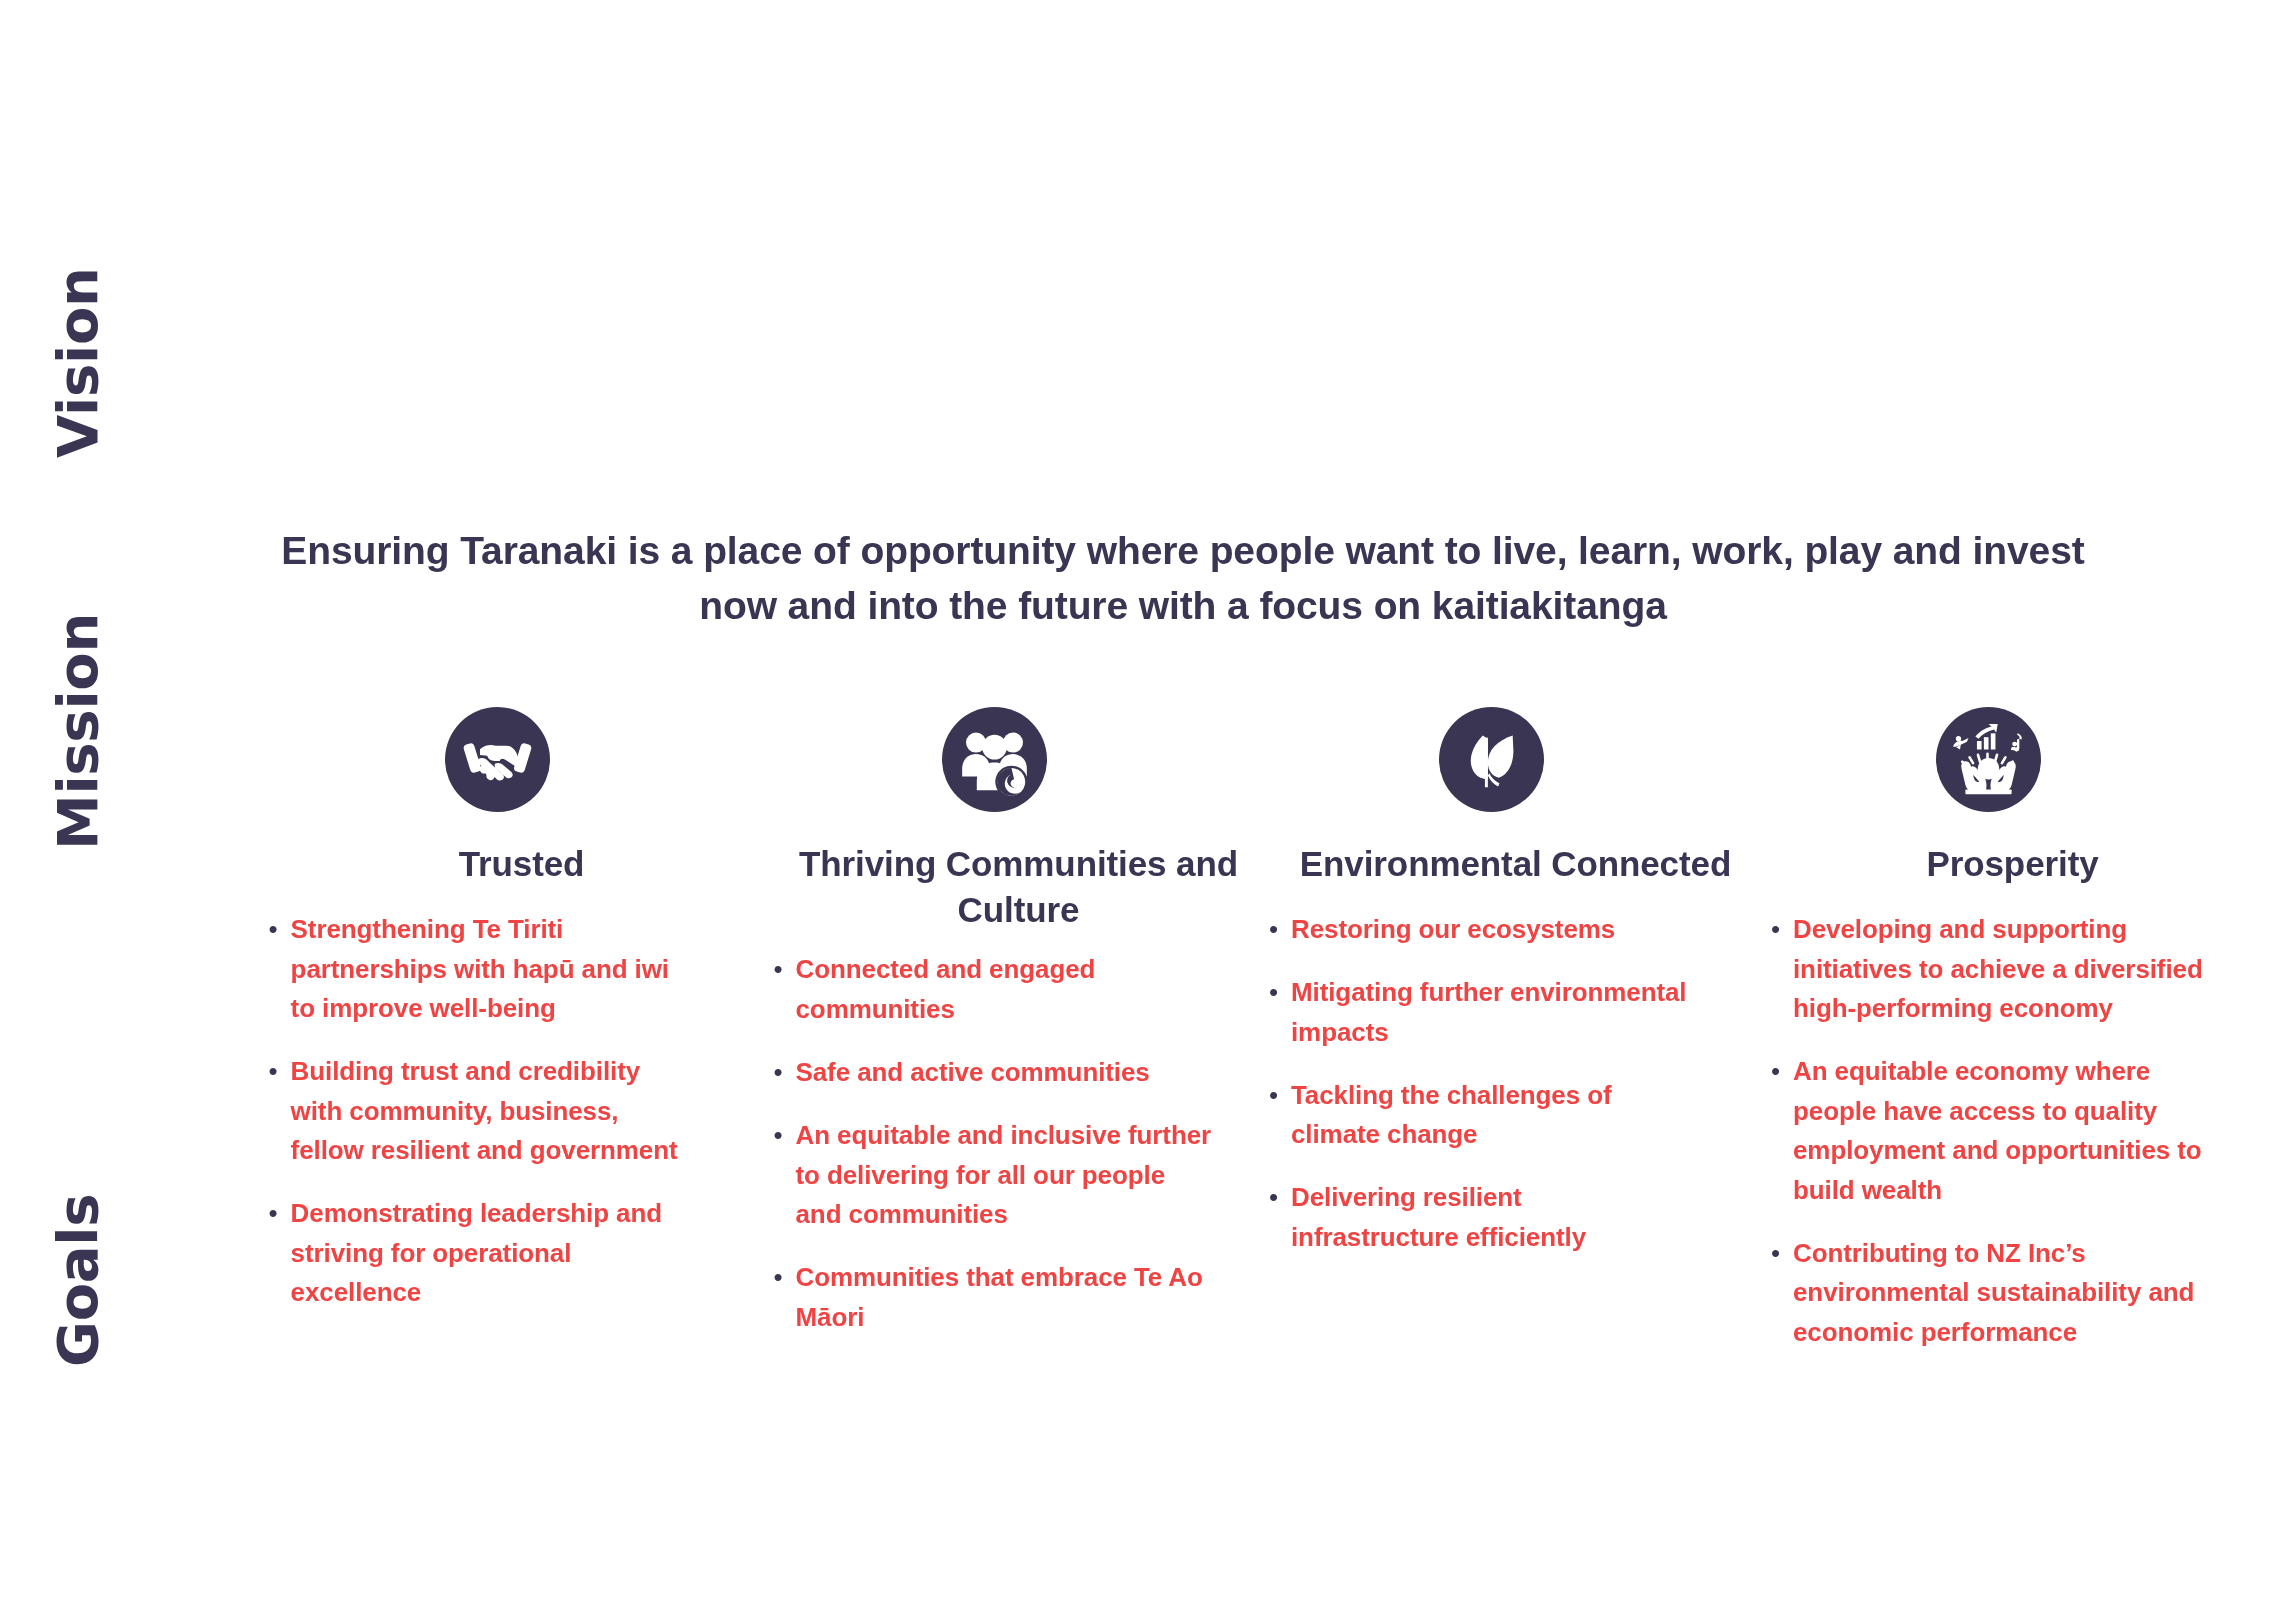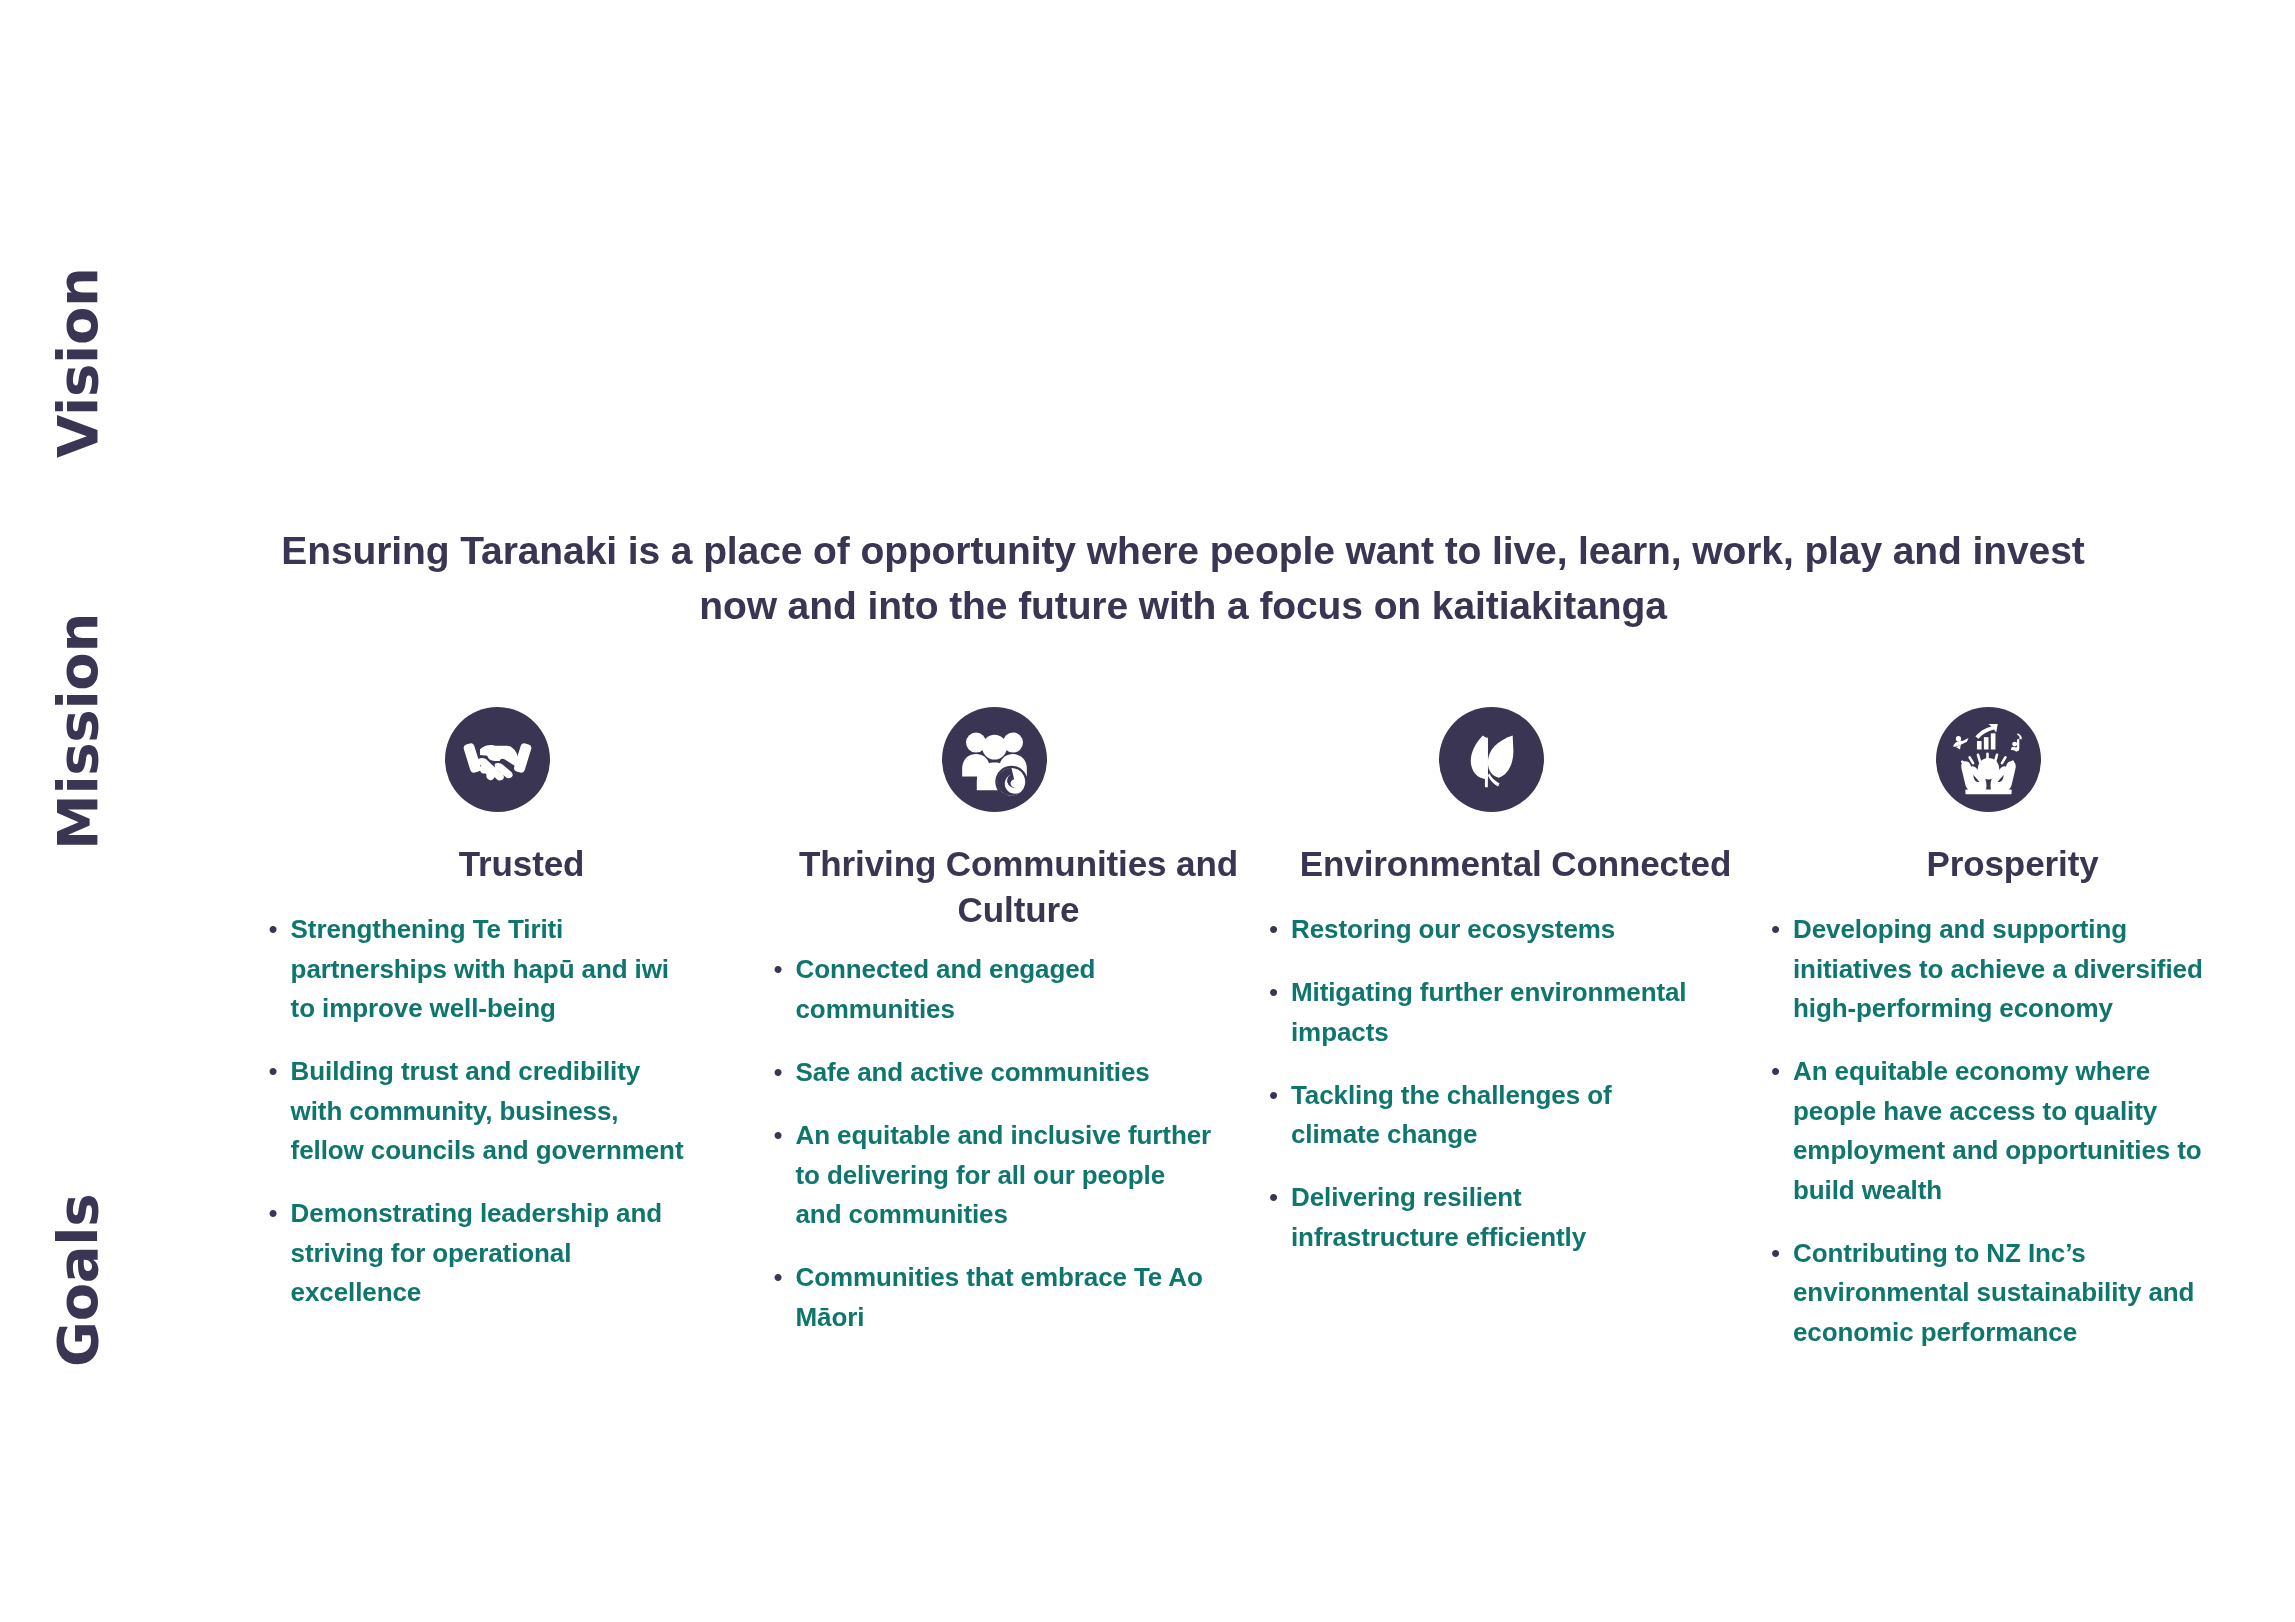--- a/index.html
+++ b/index.html
@@ -136,21 +136,21 @@
     width: 22px;
     font-size: 26px;
     line-height: 1.5;
     color: #3a3552;
     text-align: left;
   }
 
   .bullet-text {
     font-size: 26px;
     font-weight: 700;
-    color: #0f766e;
+    color: #ef4444;
     line-height: 1.52;
     letter-spacing: -0.1px;
   }
 
   
   .col-1 .bullets { padding-left: 19.6px; padding-right: 59px; }
   .col-2 .bullets { padding-left: 27.5px; padding-right: 26px; }
   .col-3 .bullets { padding-left: 26px; padding-right: 46px; }
   .col-4 .bullets { padding-left: 31px; padding-right: 11.8px; }
 </style>
@@ -183,21 +183,21 @@
         </svg>
       </div>
       <div class="col-title">Trusted</div>
       <div class="bullets">
         <div class="bullet">
           <span class="bullet-dot">•</span>
           <span class="bullet-text">Strengthening Te Tiriti partnerships with hapū and iwi to improve well-being</span>
         </div>
         <div class="bullet">
           <span class="bullet-dot">•</span>
-          <span class="bullet-text">Building trust and credibility with community, business, fellow councils and government</span>
+          <span class="bullet-text">Building trust and credibility with community, business, fellow resilient and government</span>
         </div>
         <div class="bullet">
           <span class="bullet-dot">•</span>
           <span class="bullet-text">Demonstrating leadership and striving for operational excellence</span>
         </div>
       </div>
     </div>
 
     <div class="column col-2">
       <div class="icon-badge">

